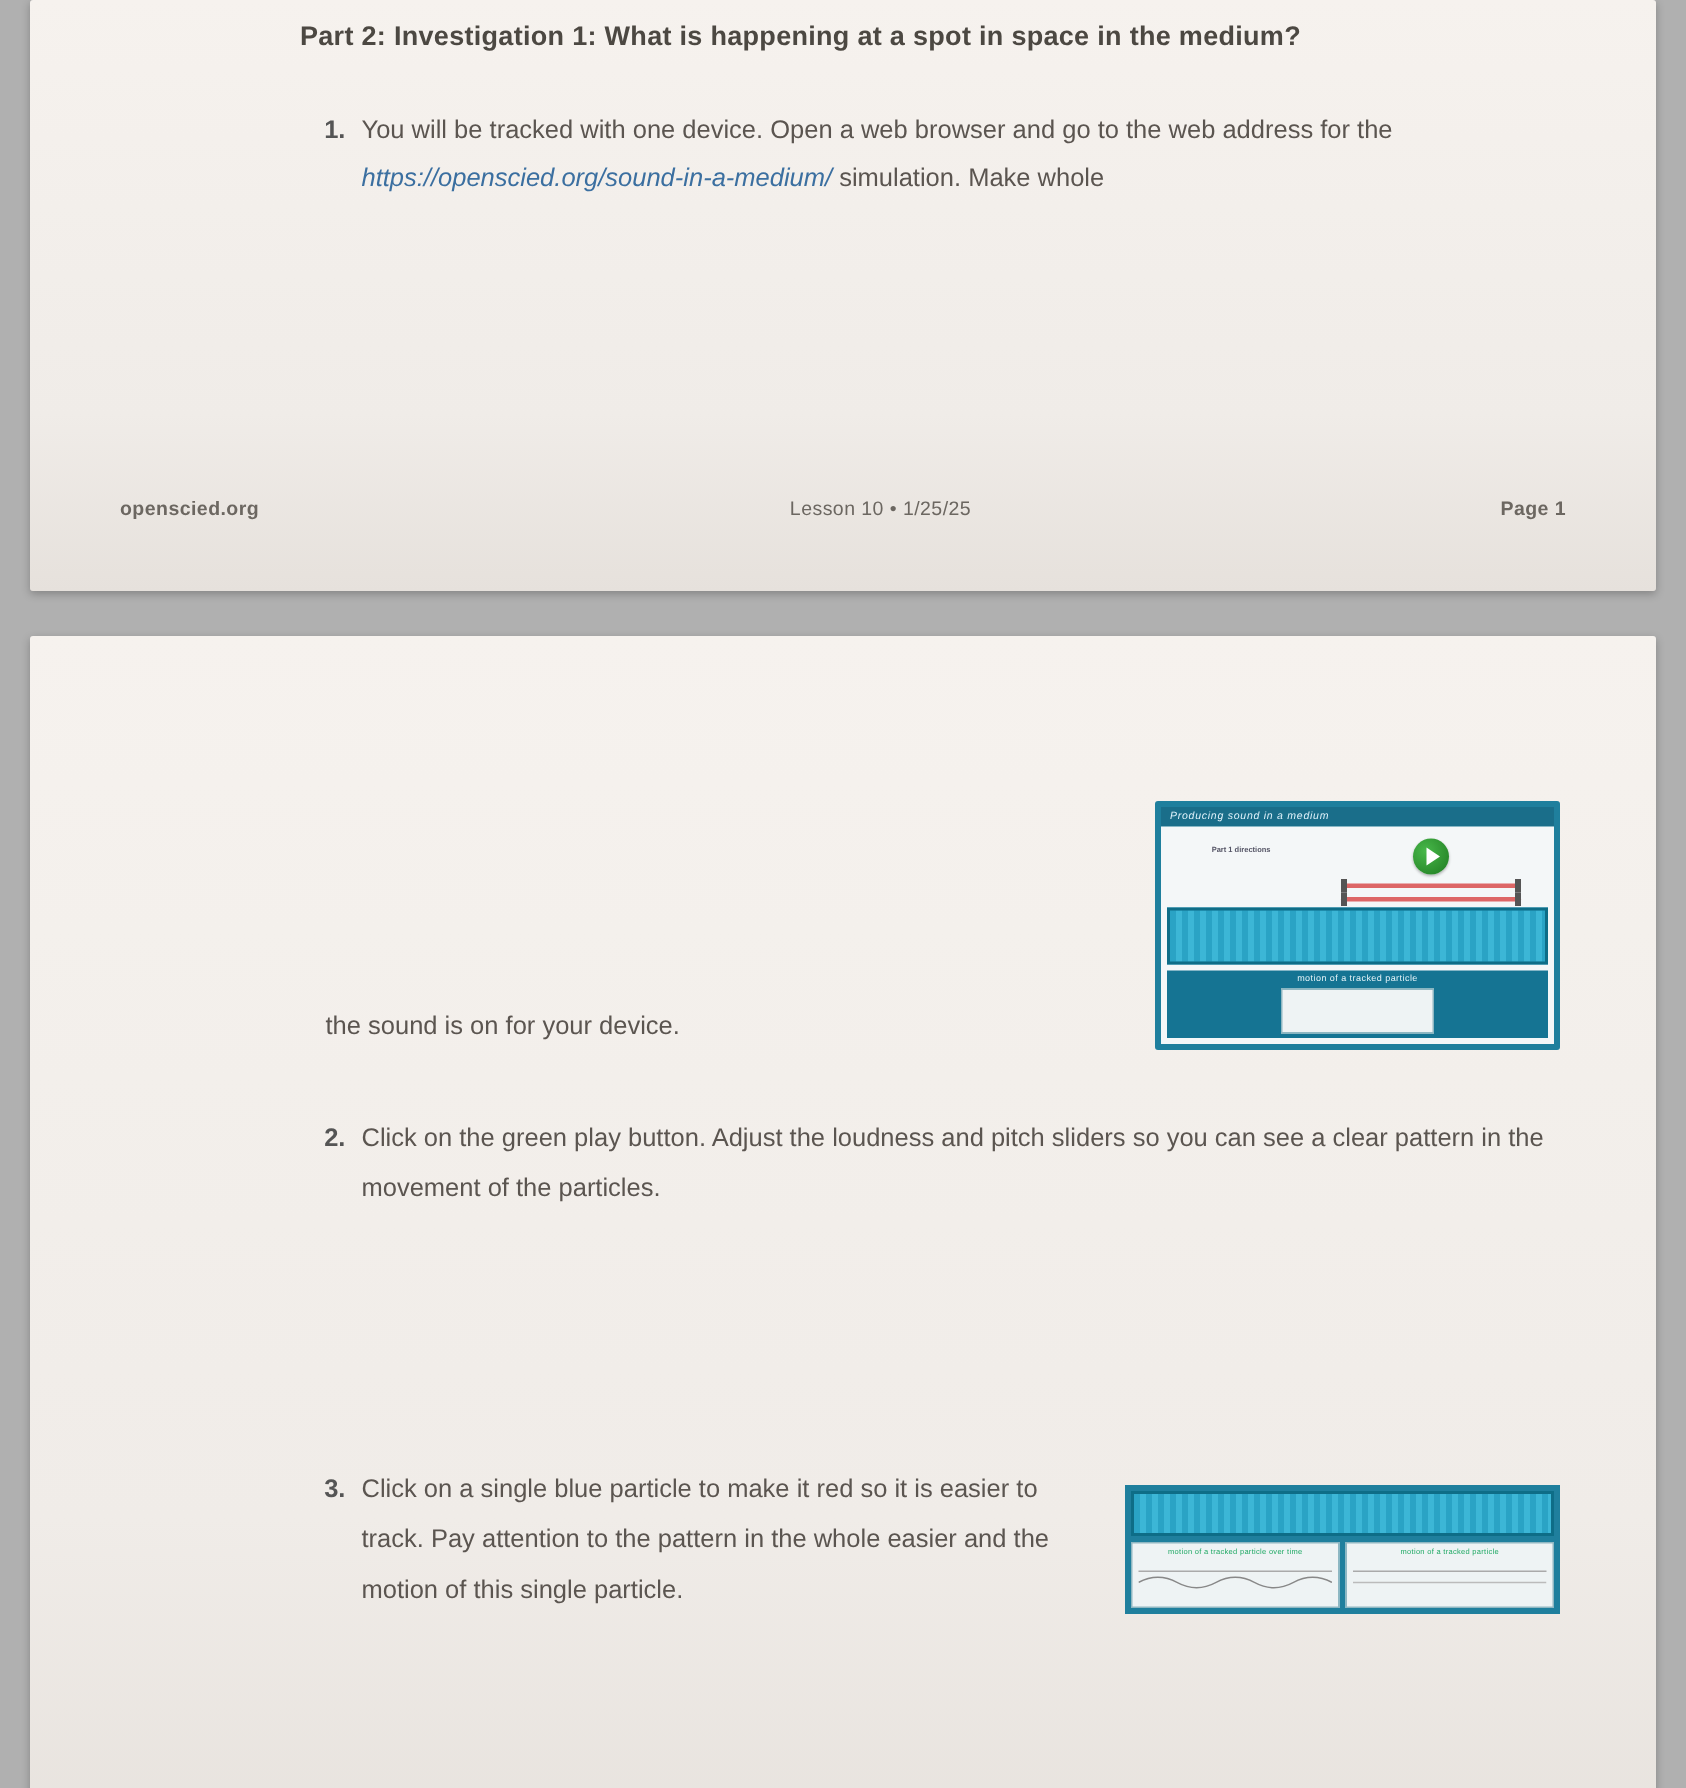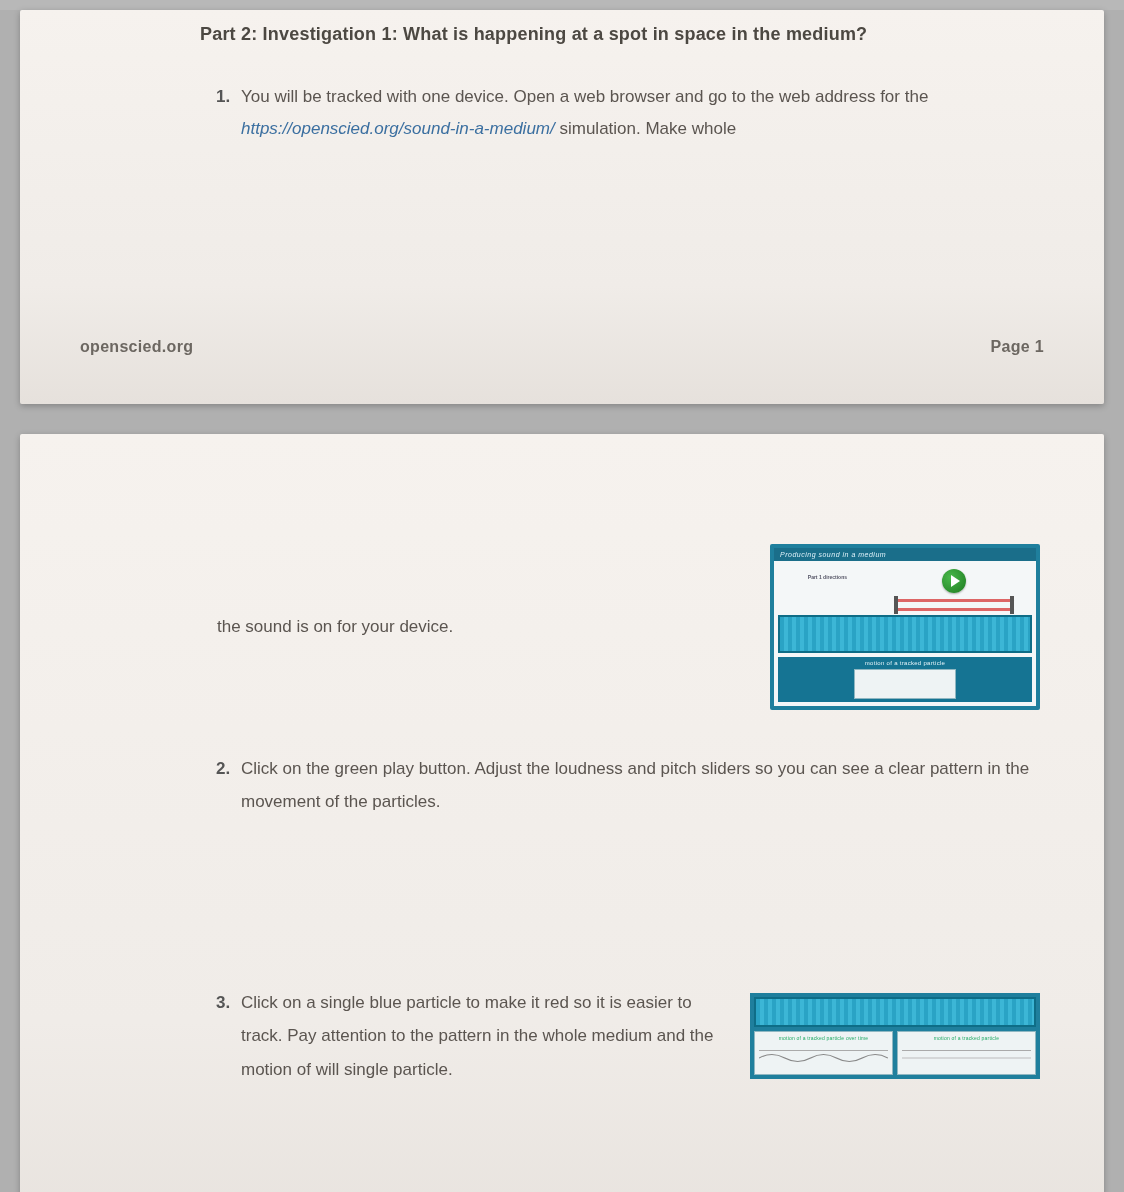--- a/index.html
+++ b/index.html
@@ -20,21 +20,21 @@
     margin: 12px 20px 30px 20px;
     padding: 30px 60px 20px 60px;
     box-shadow: 0 2px 6px rgba(0,0,0,.25);
     border-radius: 2px;
     font-size: 17px;
     color: #5b5550;
     min-height: 100px;
     position: relative;
   }
   .sheet.first {
-    margin-top: 10px;
+    margin-top: 0;
     padding-top: 14px;
     min-height: 360px;
   }
   .sheet.second {
     min-height: 710px;
     padding-top: 110px;
   }
   .ptitle {
     font-weight: bold;
     color: #4c4842;
@@ -60,32 +60,32 @@
   a.sim-link {
     color: #3b6fa0;
     text-decoration: none;
     font-style: italic;
   }
   .page-footer {
     position: absolute;
     bottom: 48px;
     left: 60px;
     right: 60px;
-    font-size: 16px;
+    font-size: 13px;
     color: #6c6761;
     display: flex;
     justify-content: space-between;
     letter-spacing: .3px;
   }
   .page-footer .mid { text-align: center; flex: 1; }
   .page-footer .left { flex: 0 0 160px; text-align: left; font-weight: 600;}
   .page-footer .right{ flex: 0 0 110px; text-align: right; font-weight: 700;}
   .step-row {
     display: flex;
-    align-items: center;
+    align-items: flex-end;
     gap: 30px;
   }
   .step-row .text {
     flex: 1 1 0;
     line-height: 1.95;
   }
   .step-row .figure {
     flex: 0 0 auto;
   }
 
@@ -247,20 +247,21 @@
     <div class="ptitle">Part 2: Investigation 1: What is happening at a spot in space in the medium?</div>
 
     <ol class="steps" start="1">
       <li>
         <span>You will be tracked with one device. Open a web browser and go to the web address for the </span><a class="sim-link">https://openscied.org/sound-in-a-medium/</a><span> simulation. Make whole</span>
       </li>
     </ol>
 
     <div class="page-footer">
       <span class="left">openscied.org</span>
+      <span class="mid">Lesson 10 • 1/25/25</span>
       <span class="right">Page 1</span>
     </div>
   </div>
 
   <div class="sheet second">
 
     <ol class="steps" start="2" style="counter-reset: list-item 1;">
 
       <li style="list-style:none; margin-left:-24px; padding-bottom:42px;">
         <div class="step-row">
@@ -291,21 +292,21 @@
       </li>
 
       <li value="2">
         <div class="step-row">
           <div class="text">Click on the green play button. Adjust the loudness and pitch sliders so you can see a clear pattern in the movement of the particles.</div>
         </div>
       </li>
 
       <li value="3" style="padding-top:140px;">
         <div class="step-row">
-          <div class="text">Click on a single blue particle to make it red so it is easier to track. Pay attention to the pattern in the whole medium and the motion of will single particle.</div>
+          <div class="text">Click on a single blue particle to make it red so it is easier to track. Pay attention to the pattern in the whole easier and the motion of this single particle.</div>
           <div class="figure">
             <div class="sim-card2">
               <div class="sim-medium small"></div>
               <div class="sim-graph-row">
                 <div class="sim-graph-cell">
                   <div class="gl">motion of a tracked particle over time</div>
                   <div class="wave">
                       <svg viewBox="0 0 100 14" preserveAspectRatio="none">
                         <path d="M0 7 Q10 0 20 7 T40 7 T60 7 T80 7 T100 7" fill="none" stroke="#888" stroke-width="1"></path>
                       </svg>

